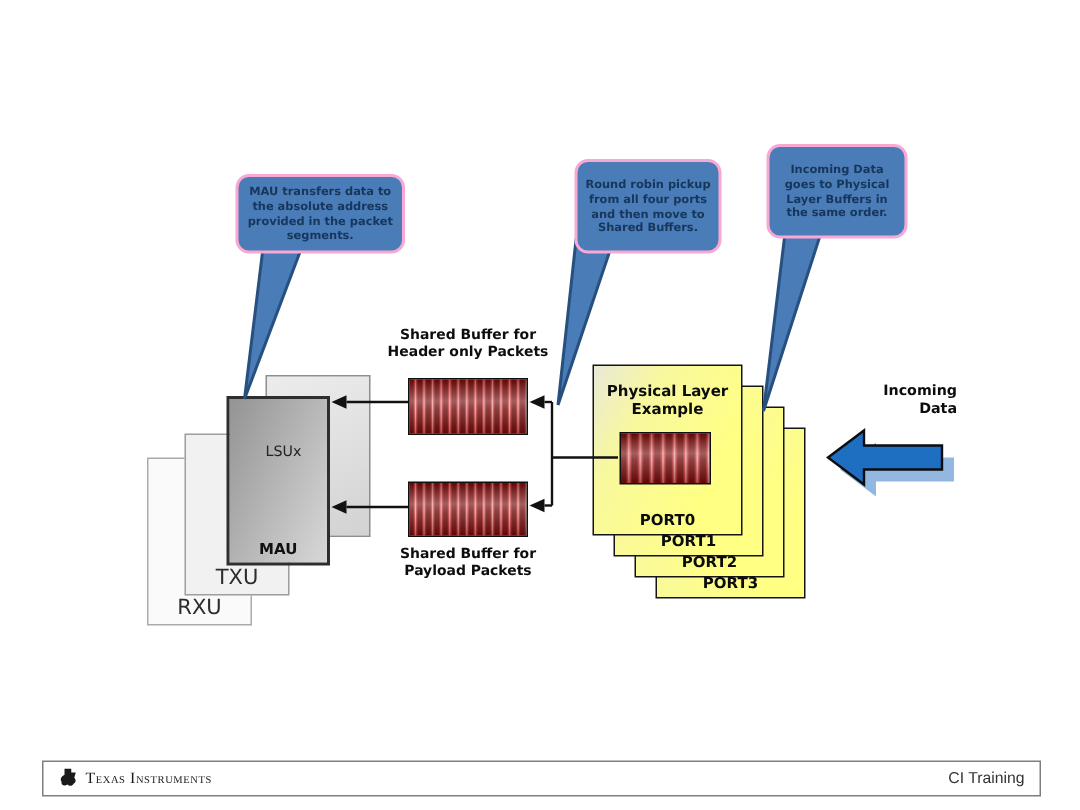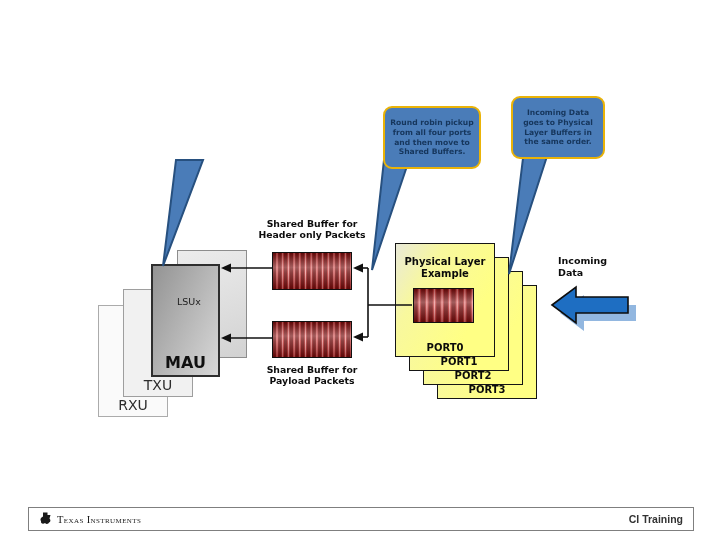--- a/index.html
+++ b/index.html
@@ -6,36 +6,36 @@
   .slide{position:relative;width:720px;height:540px;background:#ffffff;overflow:hidden;
          font-family:"Liberation Sans",sans-serif;}
   .abs{position:absolute;box-sizing:border-box;}
   .ml{white-space:pre-line;}
 
   
   .title{left:0;top:20px;width:720px;text-align:center;font-size:38px;font-weight:400;
          color:#121212;letter-spacing:-0.5px;}
 
   
-  .callout{background:#4a7cb8;border:2px solid #eab308;border-radius:9px;color:#16365c;
+  .callout{background:#4a7cb8;border:2px solid #f9a8d4;border-radius:9px;color:#16365c;
            font-family:"DejaVu Sans",sans-serif;font-weight:bold;font-size:7.6px;line-height:1.3;
            display:flex;align-items:center;justify-content:center;text-align:center;
            padding:3px 5px;z-index:30;}
 
   
   .unit{border:1px solid #979797;}
   .unit-label{position:absolute;left:0;bottom:3px;width:100%;text-align:center;
               font-family:"DejaVu Sans",sans-serif;font-size:14px;color:#2d2d2d;}
   .rxu{left:98px;top:305px;width:70px;height:112px;background:#fafafa;border-color:#ababab;}
   .txu{left:123px;top:289px;width:70px;height:108px;background:#f1f1f1;border-color:#9e9e9e;}
   .lsux{left:177px;top:250px;width:70px;height:108px;
         background:linear-gradient(160deg,#ececec 0%,#dddddd 60%,#d2d2d2 100%);border-color:#8d8d8d;}
   .mau{left:151px;top:264px;width:69px;height:113px;border:2px solid #2e2e2e;
        background:linear-gradient(115deg,#939393 0%,#b9b9b9 55%,#d8d8d8 100%);}
-  .mau .unit-label{font-weight:bold;font-size:16px;color:#101010;}
+  .mau .unit-label{font-weight:bold;font-size:10px;color:#101010;}
   .lsux-label{left:177px;top:296px;width:70px;text-align:left;z-index:12;
               font-family:"DejaVu Sans",sans-serif;font-size:9.5px;color:#222;}
 
   
   .coil{border:1.5px solid #101010;
     background-image:
       linear-gradient(180deg, rgba(80,0,0,.42) 0%, rgba(255,225,225,.38) 40%, rgba(255,242,242,.22) 55%, rgba(80,0,0,.40) 100%),
       repeating-linear-gradient(90deg,#6a0c0c 0px,#6a0c0c 2.4px,#b83232 3.2px,#ef9d9d 4px,#b83232 4.8px,#6a0c0c 5.7px);}
   .coil-top{left:272px;top:252px;width:80px;height:38px;}
   .coil-bottom{left:272px;top:321px;width:80px;height:37px;}
@@ -52,33 +52,33 @@
         background:linear-gradient(120deg,#e9e9d8 0%,#f8f89e 30%,#ffff84 75%);}
   .port-label{position:absolute;left:0;bottom:3px;width:100%;text-align:center;
               font-family:"DejaVu Sans",sans-serif;font-weight:bold;font-size:10px;color:#0b0b0b;}
   .port3{left:437px;top:285px;}
   .port2{left:423px;top:271px;}
   .port1{left:409px;top:257px;}
   .port0{left:395px;top:243px;}
   .plb-title{position:absolute;left:0;top:12px;width:100%;text-align:center;
              font-family:"DejaVu Sans",sans-serif;font-weight:bold;font-size:10px;line-height:1.2;color:#0b0b0b;}
 
-  .incoming-label{left:558px;top:255px;width:80px;text-align:left;
+  .incoming-label{left:558px;top:255px;width:80px;text-align:right;
                   font-family:"DejaVu Sans",sans-serif;font-weight:bold;font-size:9.5px;line-height:1.3;color:#0d0d0d;}
 
   
   .overlay{left:0;top:0;width:720px;height:540px;z-index:20;pointer-events:none;}
 
   
   .footer{left:28px;top:507px;width:666px;height:24px;border:1px solid #7f7f7f;background:#fff;
           display:flex;align-items:center;justify-content:space-between;padding:0 10px;z-index:40;}
   .brand{display:flex;align-items:center;gap:5px;}
   .brand-text{font-family:"Liberation Serif",serif;font-variant:small-caps;font-size:10.5px;
               letter-spacing:0.4px;color:#1a1a1a;}
-  .course{font-weight:bold;font-size:10.5px;color:#333;}
+  .course{font-weight:normal;font-size:10.5px;color:#333;}
 </style>
 </head>
 <body>
 
 <div class="slide">
 
 
   <div class="abs unit rxu">
     <div class="unit-label">RXU</div>
   </div>
@@ -132,20 +132,21 @@
     <path d="M368,268 V337" stroke="#111" stroke-width="1.6" fill="none"></path>
     <path d="M368,268 H363" stroke="#111" stroke-width="1.6" fill="none"></path>
     <polygon points="353,268 363,263.5 363,272.5" fill="#111"></polygon>
     <path d="M368,337 H363" stroke="#111" stroke-width="1.6" fill="none"></path>
     <polygon points="353,337 363,332.5 363,341.5" fill="#111"></polygon>
 
     <polygon points="560,313 584,295 584,305 636,305 636,321 584,321 584,331" fill="#92b7e0"></polygon>
     <polygon points="552,305 576,287 576,297 628,297 628,313 576,313 576,323" fill="#1e6ec2" stroke="#0d0d0d" stroke-width="1.6"></polygon>
   </svg>
 
+  <div class="abs callout" style="left:157px;top:116px;width:113px;height:53px;">MAU transfers data to the absolute address provided in the packet segments.</div>
   <div class="abs callout" style="left:383px;top:106px;width:98px;height:63px;">Round robin pickup from all four ports and then move to Shared Buffers.</div>
   <div class="abs callout" style="left:511px;top:96px;width:94px;height:63px;">Incoming Data goes to Physical Layer Buffers in the same order.</div>
 
   <div class="abs footer">
     <div class="brand">
       <svg width="13" height="14" viewBox="0 0 26 28">
         <path d="M8,1 h9 v5 h6 l-2,7 c3,3 2,7 -1,8 c-2,4 -6,3 -8,1 c-4,3 -9,1 -8,-4 c-2,-2 -1,-5 1,-7 l3,-2 z" fill="#1a1a1a"></path>
       </svg>
       <span class="brand-text">Texas Instruments</span>
     </div>

